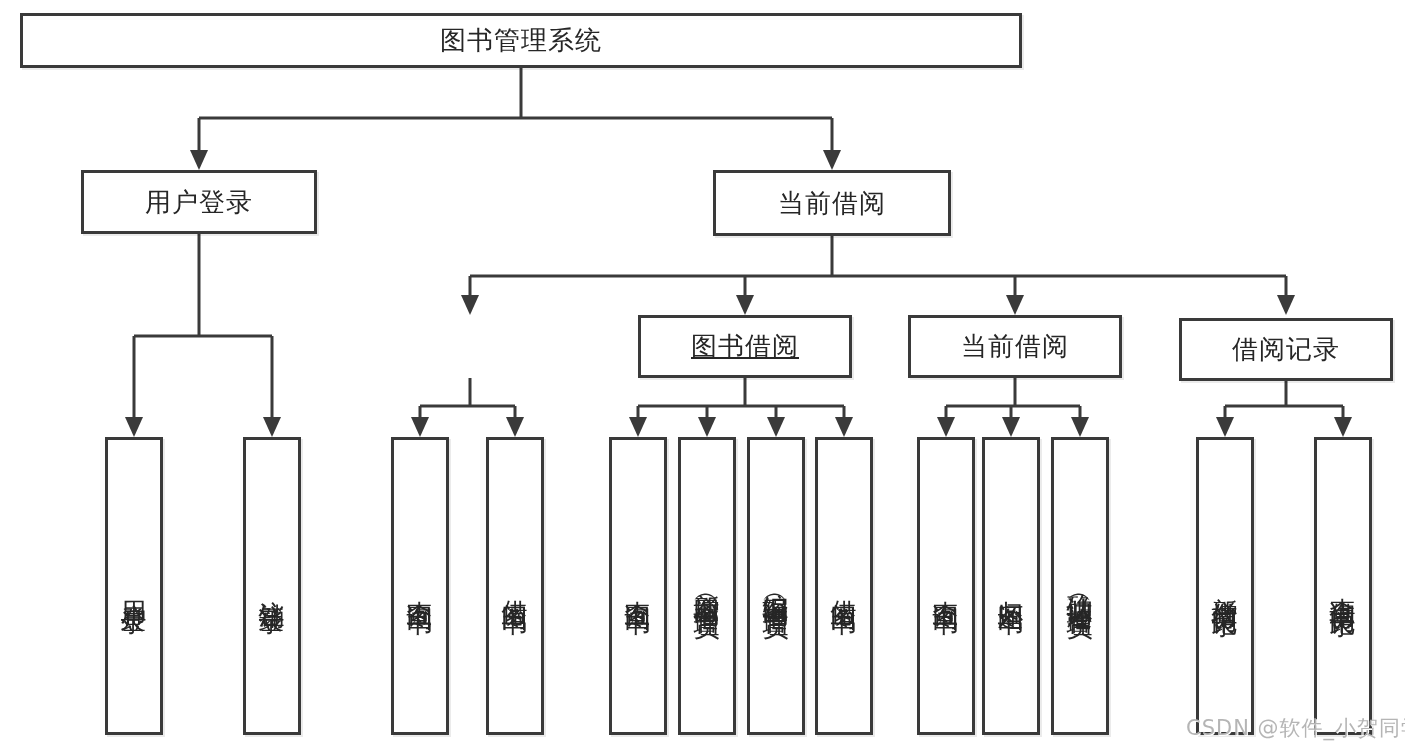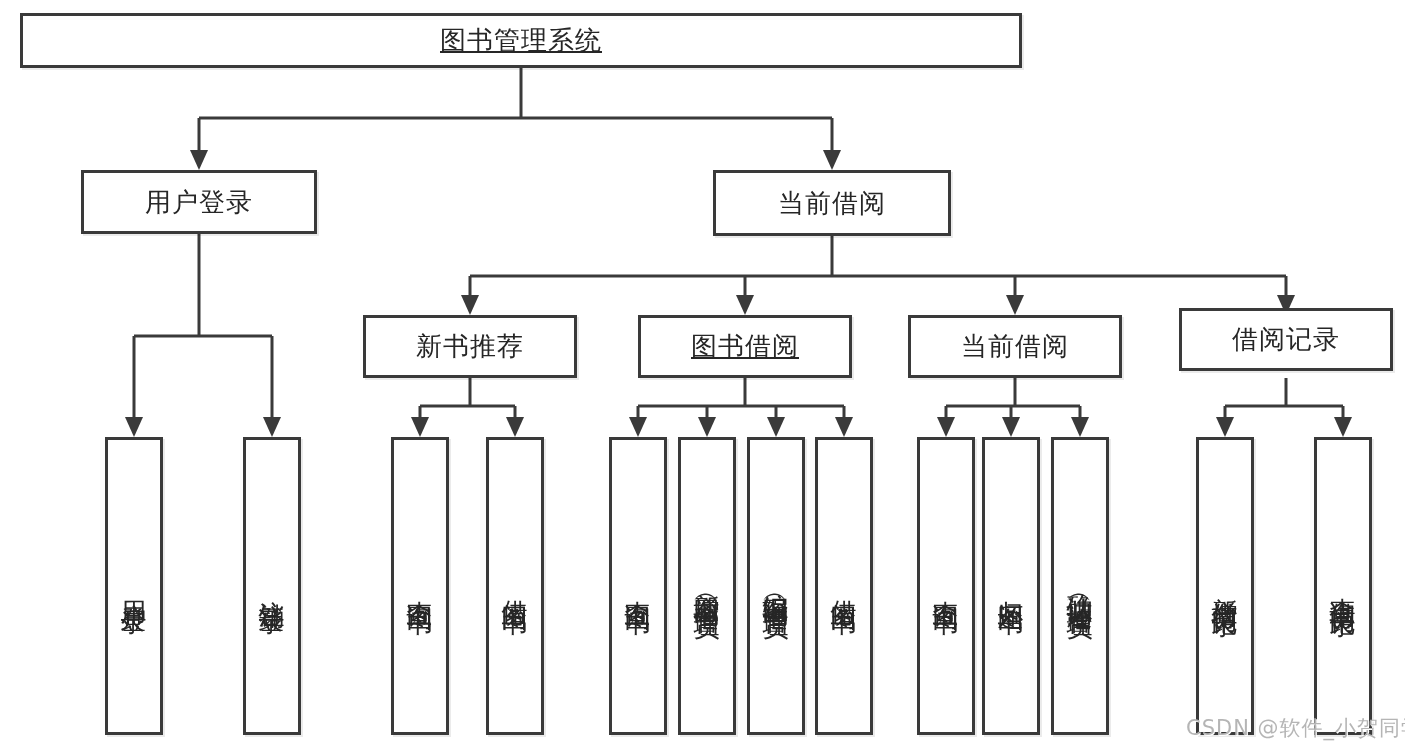--- a/index.html
+++ b/index.html
@@ -64,29 +64,28 @@
       <polygon points="698,417 716,417 707,437" fill="#3a3a3a"></polygon>
       <polygon points="767,417 785,417 776,437" fill="#3a3a3a"></polygon>
       <polygon points="835,417 853,417 844,437" fill="#3a3a3a"></polygon>
       <polygon points="937,417 955,417 946,437" fill="#3a3a3a"></polygon>
       <polygon points="1002,417 1020,417 1011,437" fill="#3a3a3a"></polygon>
       <polygon points="1071,417 1089,417 1080,437" fill="#3a3a3a"></polygon>
       <polygon points="1216,417 1234,417 1225,437" fill="#3a3a3a"></polygon>
       <polygon points="1334,417 1352,417 1343,437" fill="#3a3a3a"></polygon>
     </svg>
 
-  <div class="box hbox root" style="left:20px;top:13px;width:1002px;height:55px;text-decoration:underline;">图书管理系统</div>
+  <div class="box hbox root" style="left:20px;top:13px;width:1002px;height:55px;">图书管理系统</div>
 
   <div class="box hbox" style="left:81px;top:170px;width:236px;height:64px;">用户登录</div>
   <div class="box hbox" style="left:713px;top:170px;width:238px;height:66px;">当前借阅</div>
 
-  <div class="box hbox" style="left:363px;top:315px;width:214px;height:63px;">新书推荐</div>
   <div class="box hbox" style="left:638px;top:315px;width:214px;height:63px;text-decoration:underline;">图书借阅</div>
   <div class="box hbox" style="left:908px;top:315px;width:214px;height:63px;">当前借阅</div>
-  <div class="box hbox" style="left:1179px;top:308px;width:214px;height:63px;">借阅记录</div>
+  <div class="box hbox" style="left:1179px;top:318px;width:214px;height:63px;">借阅记录</div>
 
   <div class="box vbox" style="left:105px;top:437px;width:58px;height:298px;">用户登录</div>
   <div class="box vbox" style="left:243px;top:437px;width:58px;height:298px;">注销登录</div>
 
   <div class="box vbox" style="left:391px;top:437px;width:58px;height:298px;">查询图书</div>
   <div class="box vbox" style="left:486px;top:437px;width:58px;height:298px;">借阅图书</div>
 
   <div class="box vbox" style="left:609px;top:437px;width:58px;height:298px;">查询图书</div>
   <div class="box vbox" style="left:678px;top:437px;width:58px;height:298px;">新增图书（管理员）</div>
   <div class="box vbox" style="left:747px;top:437px;width:58px;height:298px;">编辑图书（管理员）</div>

